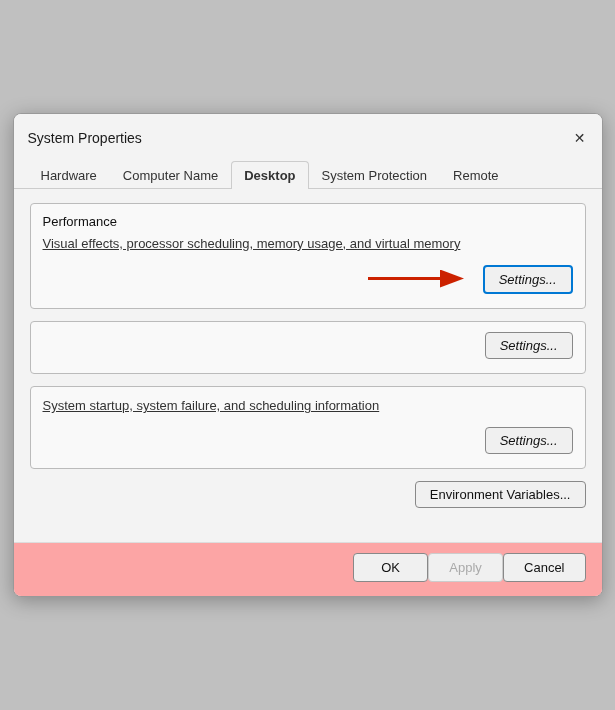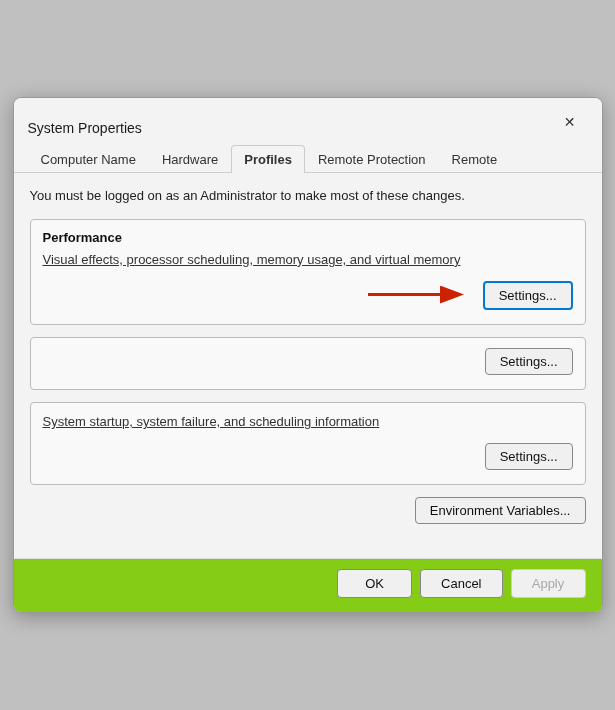--- a/index.html
+++ b/index.html
@@ -24,23 +24,23 @@
       width: 590px;
       background: #f3f3f3;
       border: 1px solid #999;
       border-radius: 8px;
       box-shadow: 0 4px 20px rgba(0,0,0,0.3);
       overflow: hidden;
     }
 
     .title-bar {
       background: #f3f3f3;
-      padding: 10px 18px 0 14px;
-      display: flex;
-      align-items: flex-end;
+      padding: 10px 8px 0 14px;
+      display: flex;
+      align-items: center;
       justify-content: space-between;
       border-bottom: none;
     }
 
     .title-bar-title {
       font-size: 14px;
       font-weight: 400;
       color: #1a1a1a;
     }
 
@@ -100,21 +100,21 @@
     .section-box {
       border: 1px solid #bbb;
       border-radius: 4px;
       padding: 10px 12px 14px 12px;
       margin-bottom: 12px;
       background: #f9f9f9;
     }
 
     .section-title {
       font-size: 13px;
-      font-weight: 700;
+      font-weight: 400;
       color: #111;
       margin-bottom: 6px;
     }
 
     .section-desc {
       font-size: 13px;
       color: #333;
       margin-bottom: 12px;
       line-height: 1.4;
       text-decoration: underline;
@@ -128,20 +128,21 @@
     }
 
     .settings-btn {
       padding: 5px 14px;
       border: 1px solid #888;
       border-radius: 4px;
       background: #f0f0f0;
       cursor: pointer;
       font-size: 13px;
       color: #111;
+      font-style: italic;
     }
 
     .settings-btn.highlighted {
       border: 2px solid #0078d4;
     }
 
     .arrow-container {
       position: absolute;
       right: 100px;
       top: 50%;
@@ -168,23 +169,22 @@
       cursor: pointer;
       font-size: 13px;
       color: #111;
     }
 
     .footer {
       display: flex;
       justify-content: flex-end;
       align-items: center;
       padding: 10px 16px 14px 0;
-      gap: 8px;
       border-top: 1px solid #ddd;
-      background: #84cc16;
+      background: #fca5a5;
     }
 
     .footer-btn {
       padding: 6px 20px;
       border: 1px solid #888;
       border-radius: 4px;
       background: #f0f0f0;
       cursor: pointer;
       font-size: 13px;
       color: #111;
@@ -201,29 +201,28 @@
 </head>
 <body>
 
 <div class="window">
   <div class="title-bar">
     <span class="title-bar-title">System Properties</span>
     <button class="close-btn">✕</button>
   </div>
 
   <div class="tabs">
+    <div class="tab">Hardware</div>
     <div class="tab">Computer Name</div>
-    <div class="tab">Hardware</div>
-    <div class="tab active">Profiles</div>
-    <div class="tab">Remote Protection</div>
+    <div class="tab active">Desktop</div>
+    <div class="tab">System Protection</div>
     <div class="tab">Remote</div>
   </div>
 
   <div class="content">
-    <p class="info-text">You must be logged on as an Administrator to make most of these changes.</p>
 
     <div class="section-box">
       <div class="section-title">Performance</div>
       <div class="section-desc">Visual effects, processor scheduling, memory usage, and virtual memory</div>
       <div class="section-footer">
         <div class="arrow-container">
           <svg class="arrow-svg" viewBox="0 0 110 30">
             <defs>
               <marker id="arrowhead" markerWidth="8" markerHeight="8" refX="6" refY="3" orient="auto">
                 <polygon points="0 0, 8 3, 0 6" fill="#cc2200"></polygon>
@@ -249,16 +248,16 @@
       </div>
     </div>
 
     <div class="env-vars-row">
       <button class="env-btn">Environment Variables...</button>
     </div>
   </div>
 
   <div class="footer">
     <button class="footer-btn">OK</button>
+    <button class="footer-btn disabled">Apply</button>
     <button class="footer-btn">Cancel</button>
-    <button class="footer-btn disabled">Apply</button>
   </div>
 </div>
 
 </body></html>

